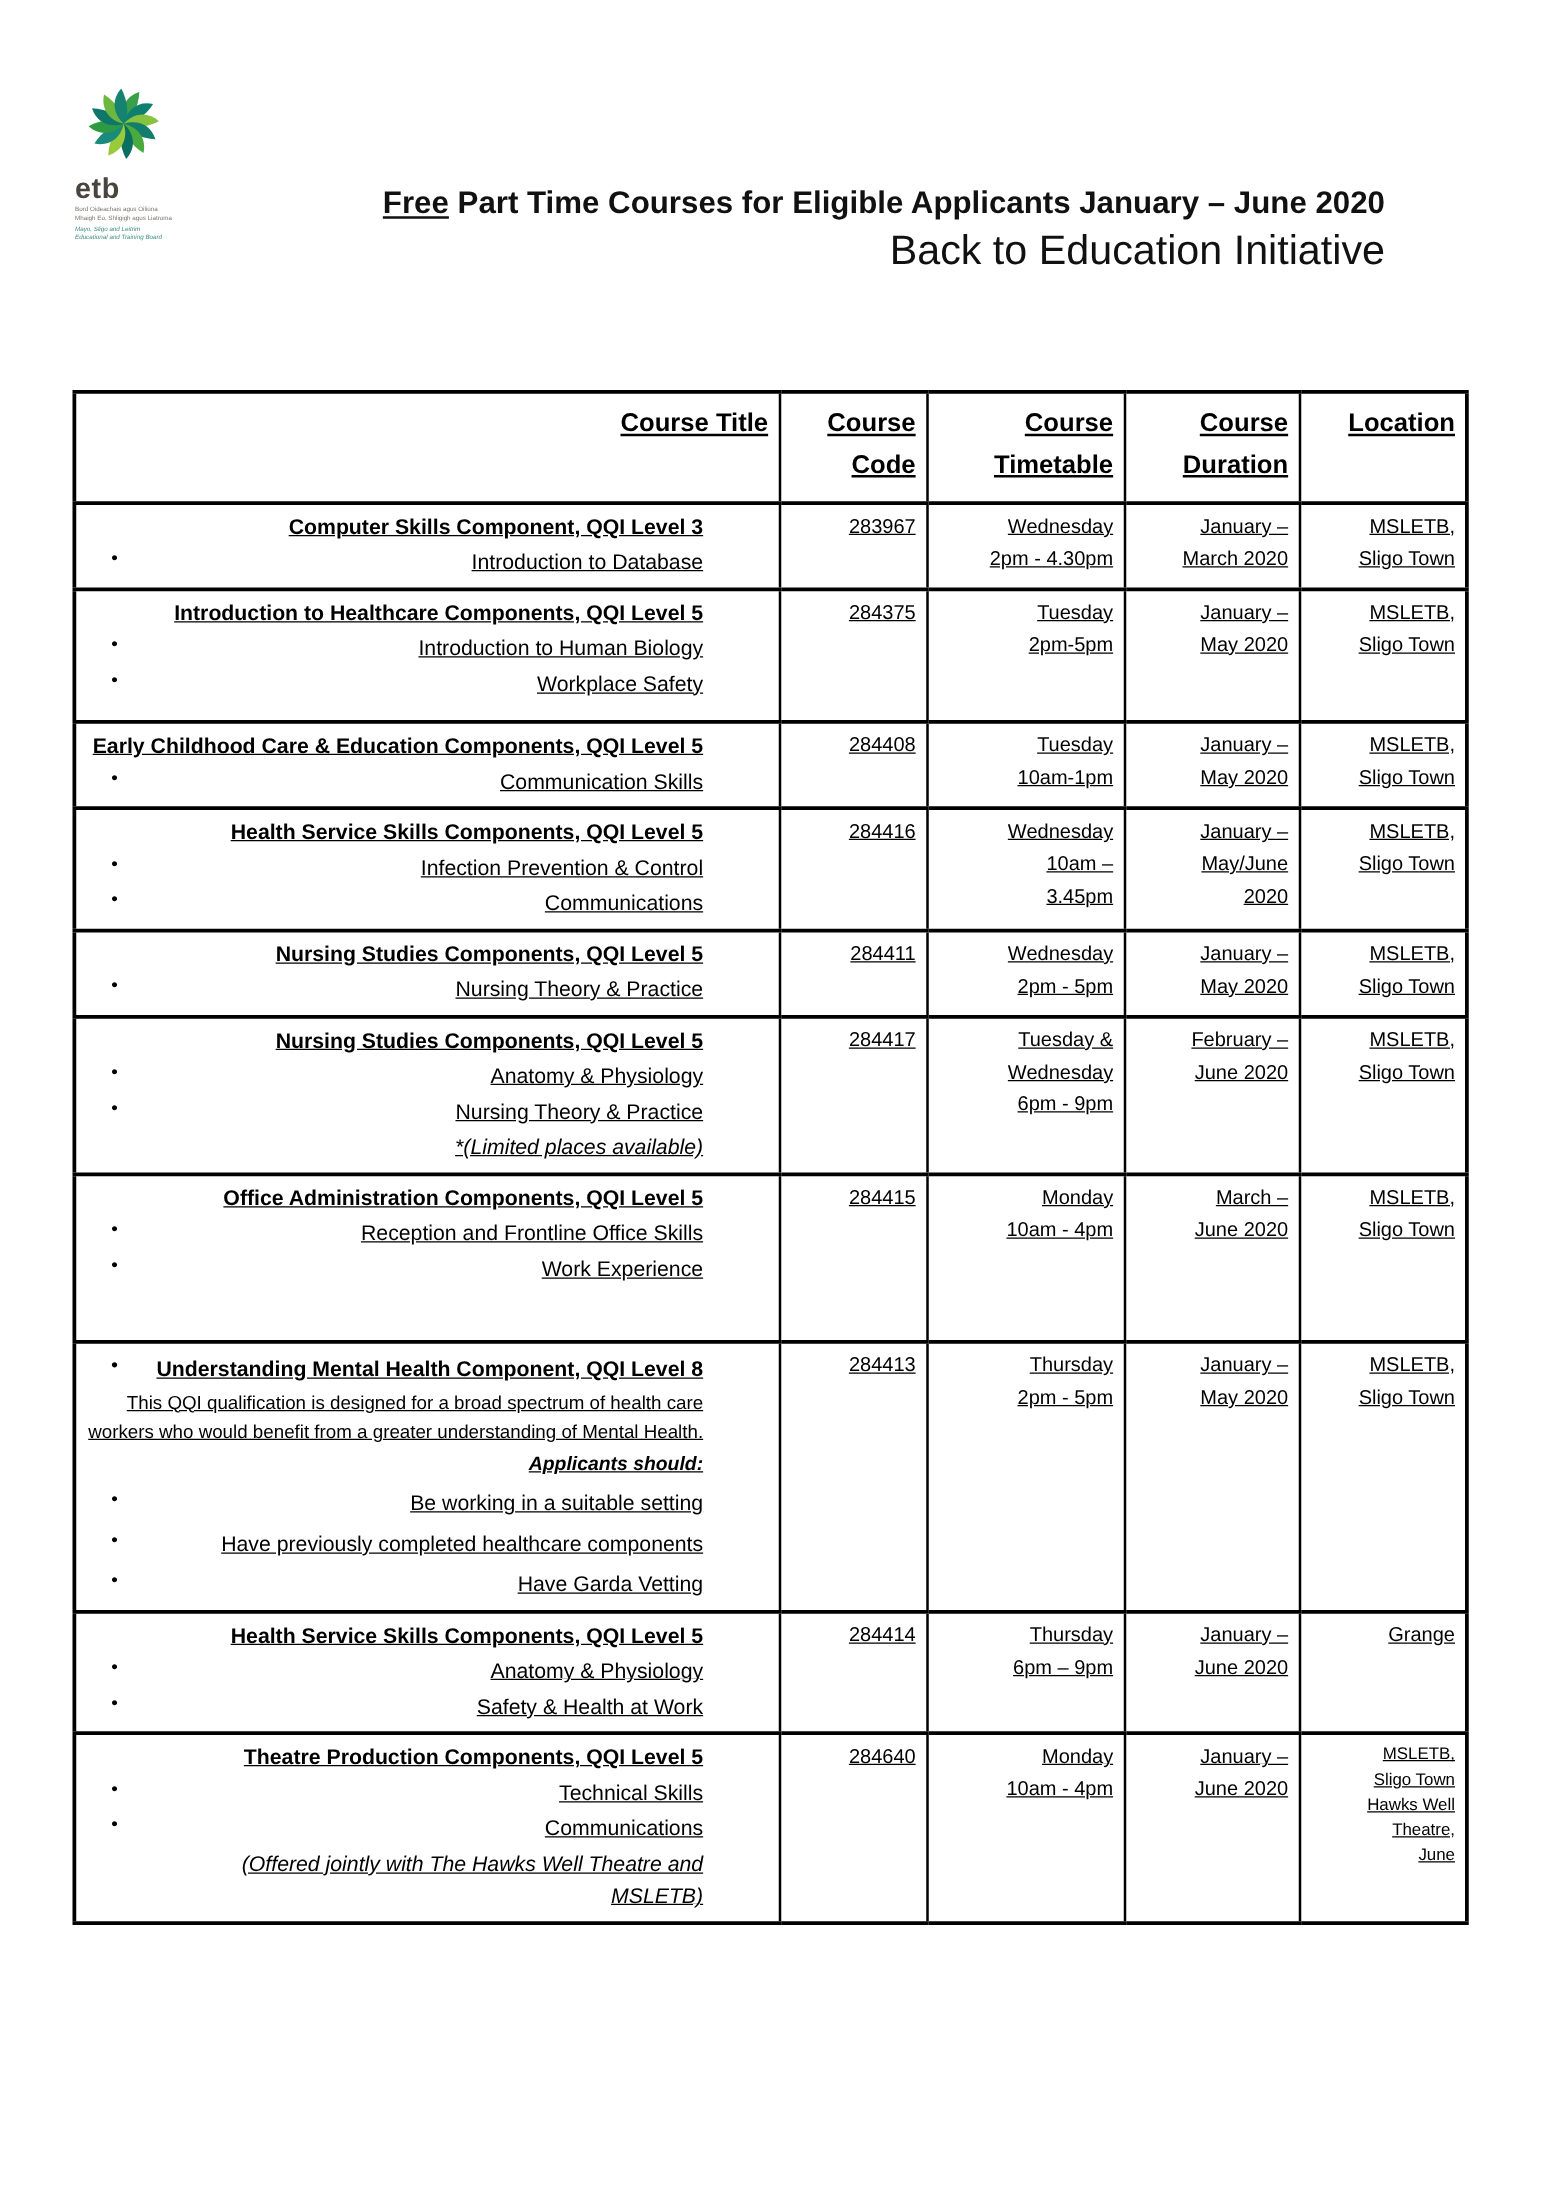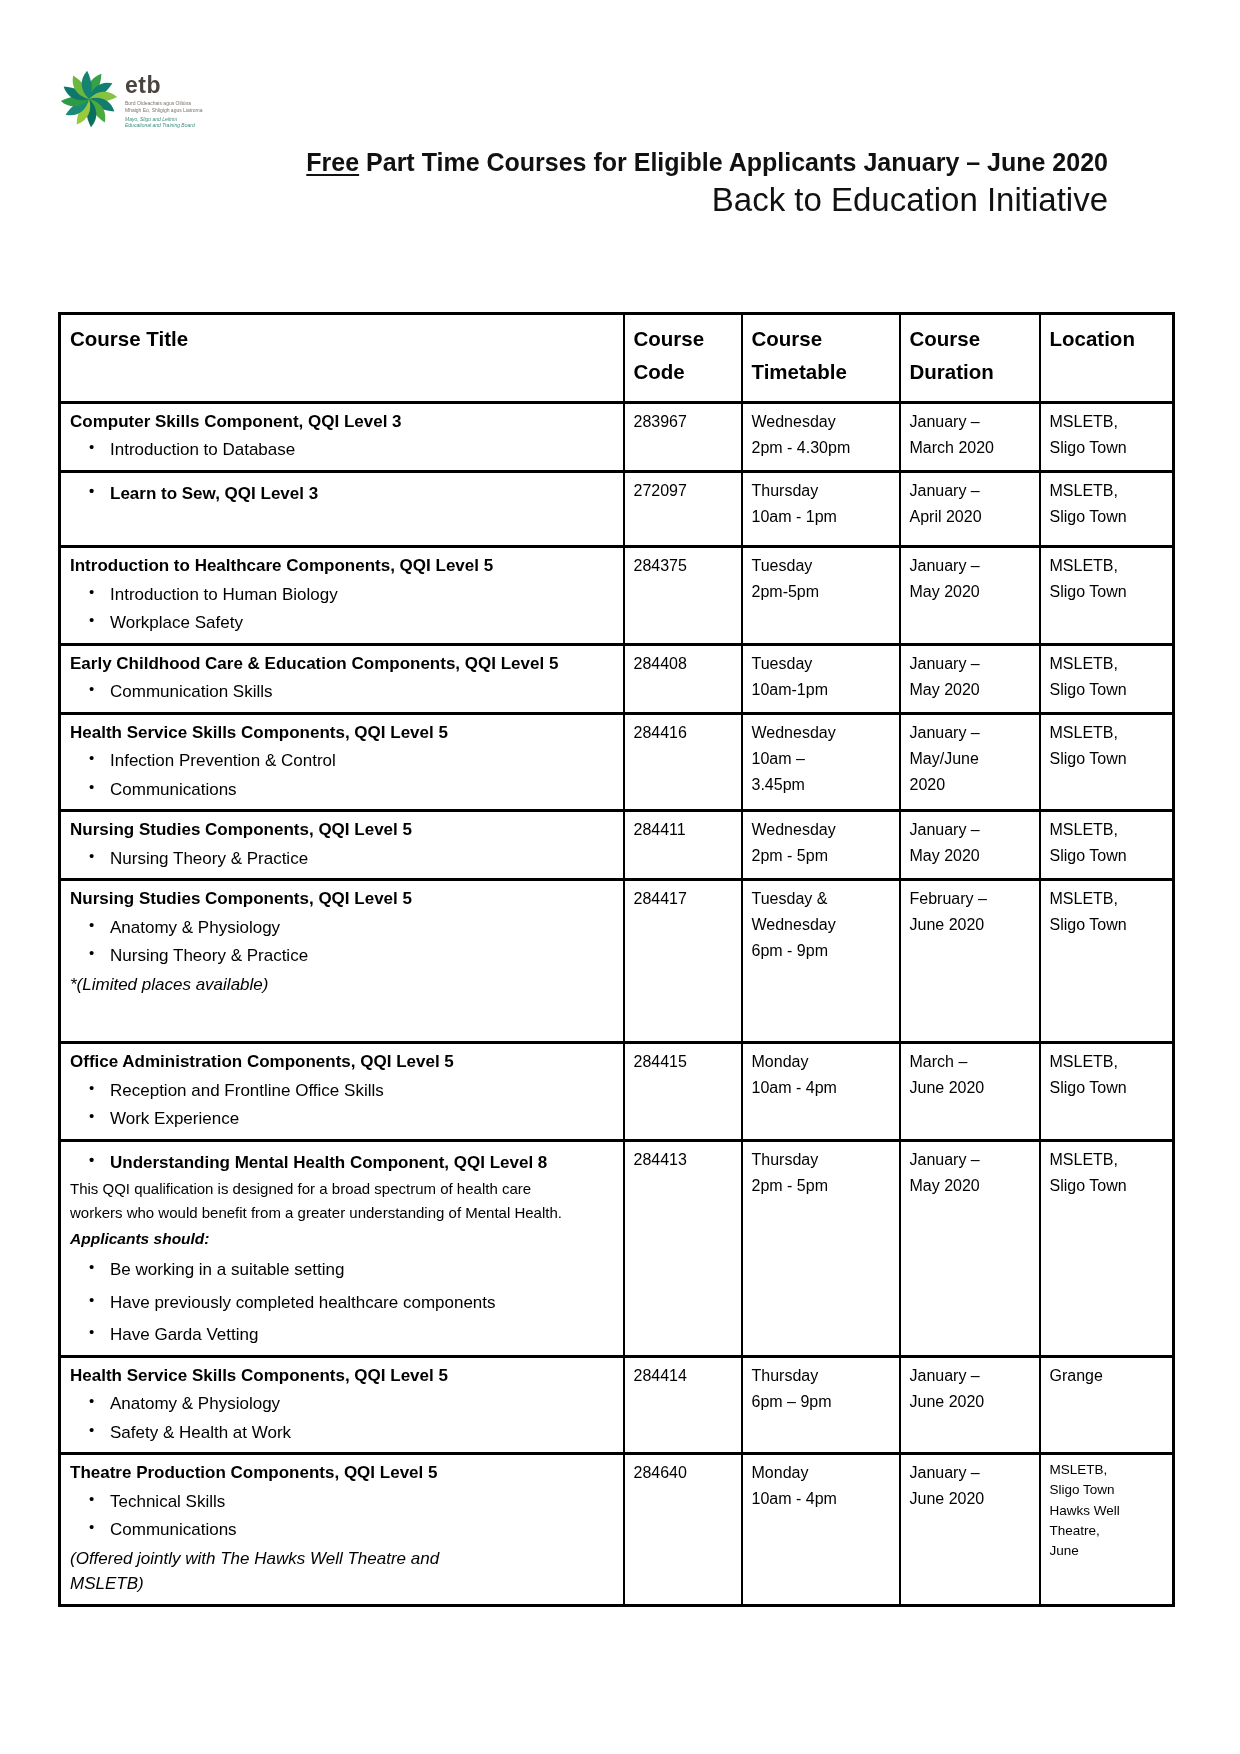--- a/index.html
+++ b/index.html
@@ -2,42 +2,42 @@
 <html><head>
 <meta charset="utf-8">
 <style>
   html,body{margin:0;padding:0;}
   body{
     width:1240px;height:1754px;position:relative;background:#ffffff;
     font-family:"Liberation Sans",sans-serif;color:#000;
     -webkit-font-smoothing:antialiased;
   }
   
-  .logo{position:absolute;top:70px;left:60px;display:flex;align-items:flex-start;gap:7px;}
+  .logo{position:absolute;top:70px;left:60px;display:flex;align-items:center;gap:7px;flex-direction:column;}
   .logo svg{display:block;}
   .logo-text{padding-top:4px;}
   .logo-brand{font-size:23px;font-weight:700;color:#4a443f;line-height:1;letter-spacing:.5px;}
   .logo-sub{margin-top:3px;}
   .logo-sub div{font-size:5px;line-height:1.35;color:#7a746e;white-space:nowrap;}
   .logo-sub div.teal{color:#3c8d7c;font-style:italic;}
   .logo-sub div.gap{margin-top:2px;}
   
   .title-block{position:absolute;top:148px;left:0;width:1108px;text-align:right;}
   .title1{font-size:25px;font-weight:700;color:#111;}
   .title1 .free{text-decoration:underline;text-underline-offset:3px;}
   .title2{font-size:33px;font-weight:400;color:#111;margin-top:4px;}
   
   table.courses{
     position:absolute;top:312px;left:58px;width:1114px;
     border-collapse:collapse;table-layout:fixed;
     border:3px solid #000;
   }
   th,td{
     border-style:solid;border-color:#000;border-width:3px 2px;
-    vertical-align:top;text-align:left;
+    vertical-align:top;text-align:right;text-decoration:underline;
   }
   th{
     font-size:20.5px;font-weight:700;line-height:1.6;
     padding:8px 8px 12px 9px;
   }
   td{
     font-size:17px;line-height:1.5;
     padding:5px 8px 7px 9px;
   }
   td.col-code,td.col-timetable,td.col-duration,td.col-location{
@@ -140,40 +140,20 @@
           <div>January –</div>
           <div>March 2020</div>
         </td>
         <td class="col-location">
           <div>MSLETB,</div>
           <div>Sligo Town</div>
         </td>
       </tr>
       <tr>
         <td class="col-title">
-          <div class="blk bullet bullet-bold">Learn to Sew, QQI Level 3</div>
-        </td>
-        <td class="col-code">
-          <div>272097</div>
-        </td>
-        <td class="col-timetable">
-          <div>Thursday</div>
-          <div>10am - 1pm</div>
-        </td>
-        <td class="col-duration">
-          <div>January –</div>
-          <div>April 2020</div>
-        </td>
-        <td class="col-location">
-          <div>MSLETB,</div>
-          <div>Sligo Town</div>
-        </td>
-      </tr>
-      <tr>
-        <td class="col-title">
           <div class="blk heading">Introduction to Healthcare Components, QQI Level 5</div>
           <div class="blk bullet">Introduction to Human Biology</div>
           <div class="blk bullet">Workplace Safety</div>
         </td>
         <td class="col-code">
           <div>284375</div>
         </td>
         <td class="col-timetable">
           <div>Tuesday</div>
           <div>2pm-5pm</div>

